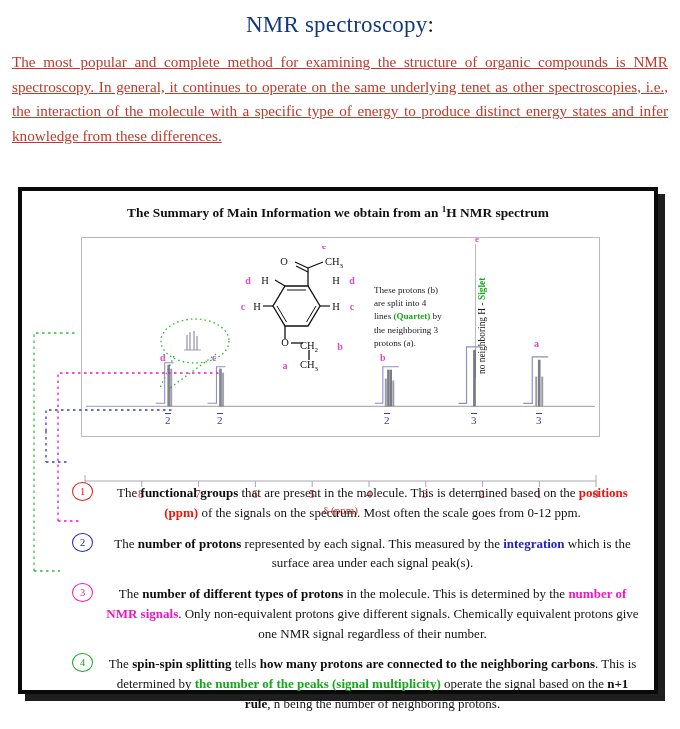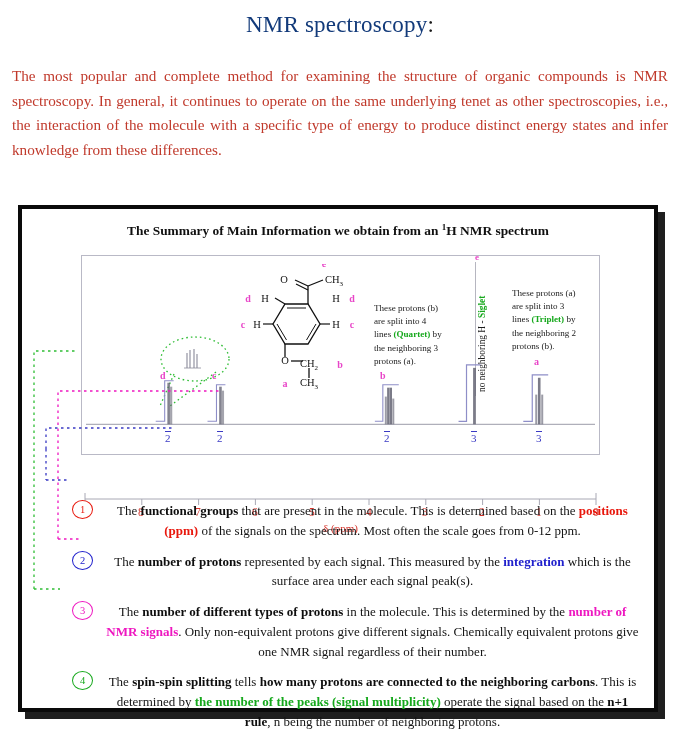--- a/index.html
+++ b/index.html
@@ -22,28 +22,29 @@
     letter-spacing:0.2px;
   }
   .doc-title .colon{color:#1a1a1a;}
 
   
   .intro{
     color:#c0392b;
     font-size:15.2px;
     line-height:1.62;
     text-align:justify;
-    margin:26px 12px 0 12px;
-    font-family:"Liberation Serif", serif;
+    margin:12px 12px 0 12px;
+    font-family:"Liberation Serif", serif;
+    text-decoration:underline;
   }
 
   
   .figure-frame{
     position:absolute;
-    left:18px; top:205px;
+    left:18px; top:187px;
     width:640px; height:507px;
     background:#ffffff;
     border:4px solid #0a0a0a;
     box-shadow:7px 7px 0 rgba(0,0,0,0.88);
     box-sizing:border-box;
   }
 
   .figure-title{
     text-align:center;
     font-weight:bold;
@@ -161,27 +162,20 @@
 
 
     <div class="note note-b">
       <span>These protons (b)</span><br>
       <span>are split into 4</span><br>
       <span>lines </span><b class="green">(Quartet)</b><span> by</span><br>
       <span>the neighboring 3</span><br>
       <span>protons (a).</span>
     </div>
 
-    <div class="note note-a">
-      <span>These protons (a)</span><br>
-      <span>are split into 3</span><br>
-      <span>lines </span><b class="green">(Triplet)</b><span> by</span><br>
-      <span>the neighboring 2</span><br>
-      <span>protons (b).</span>
-    </div>
 
     <div class="siglet-rule"></div>
     <div class="siglet">
       <span>no neighboring H - </span><b>Siglet</b>
     </div>
     <div style="position:absolute;left:393px;top:-4px;font-size:9px;color:#e845c8;font-weight:bold;font-family:'Liberation Serif',serif;">e</div>
 
     <div class="mol">
       <svg width="130" height="132" viewBox="0 0 130 132">
 

